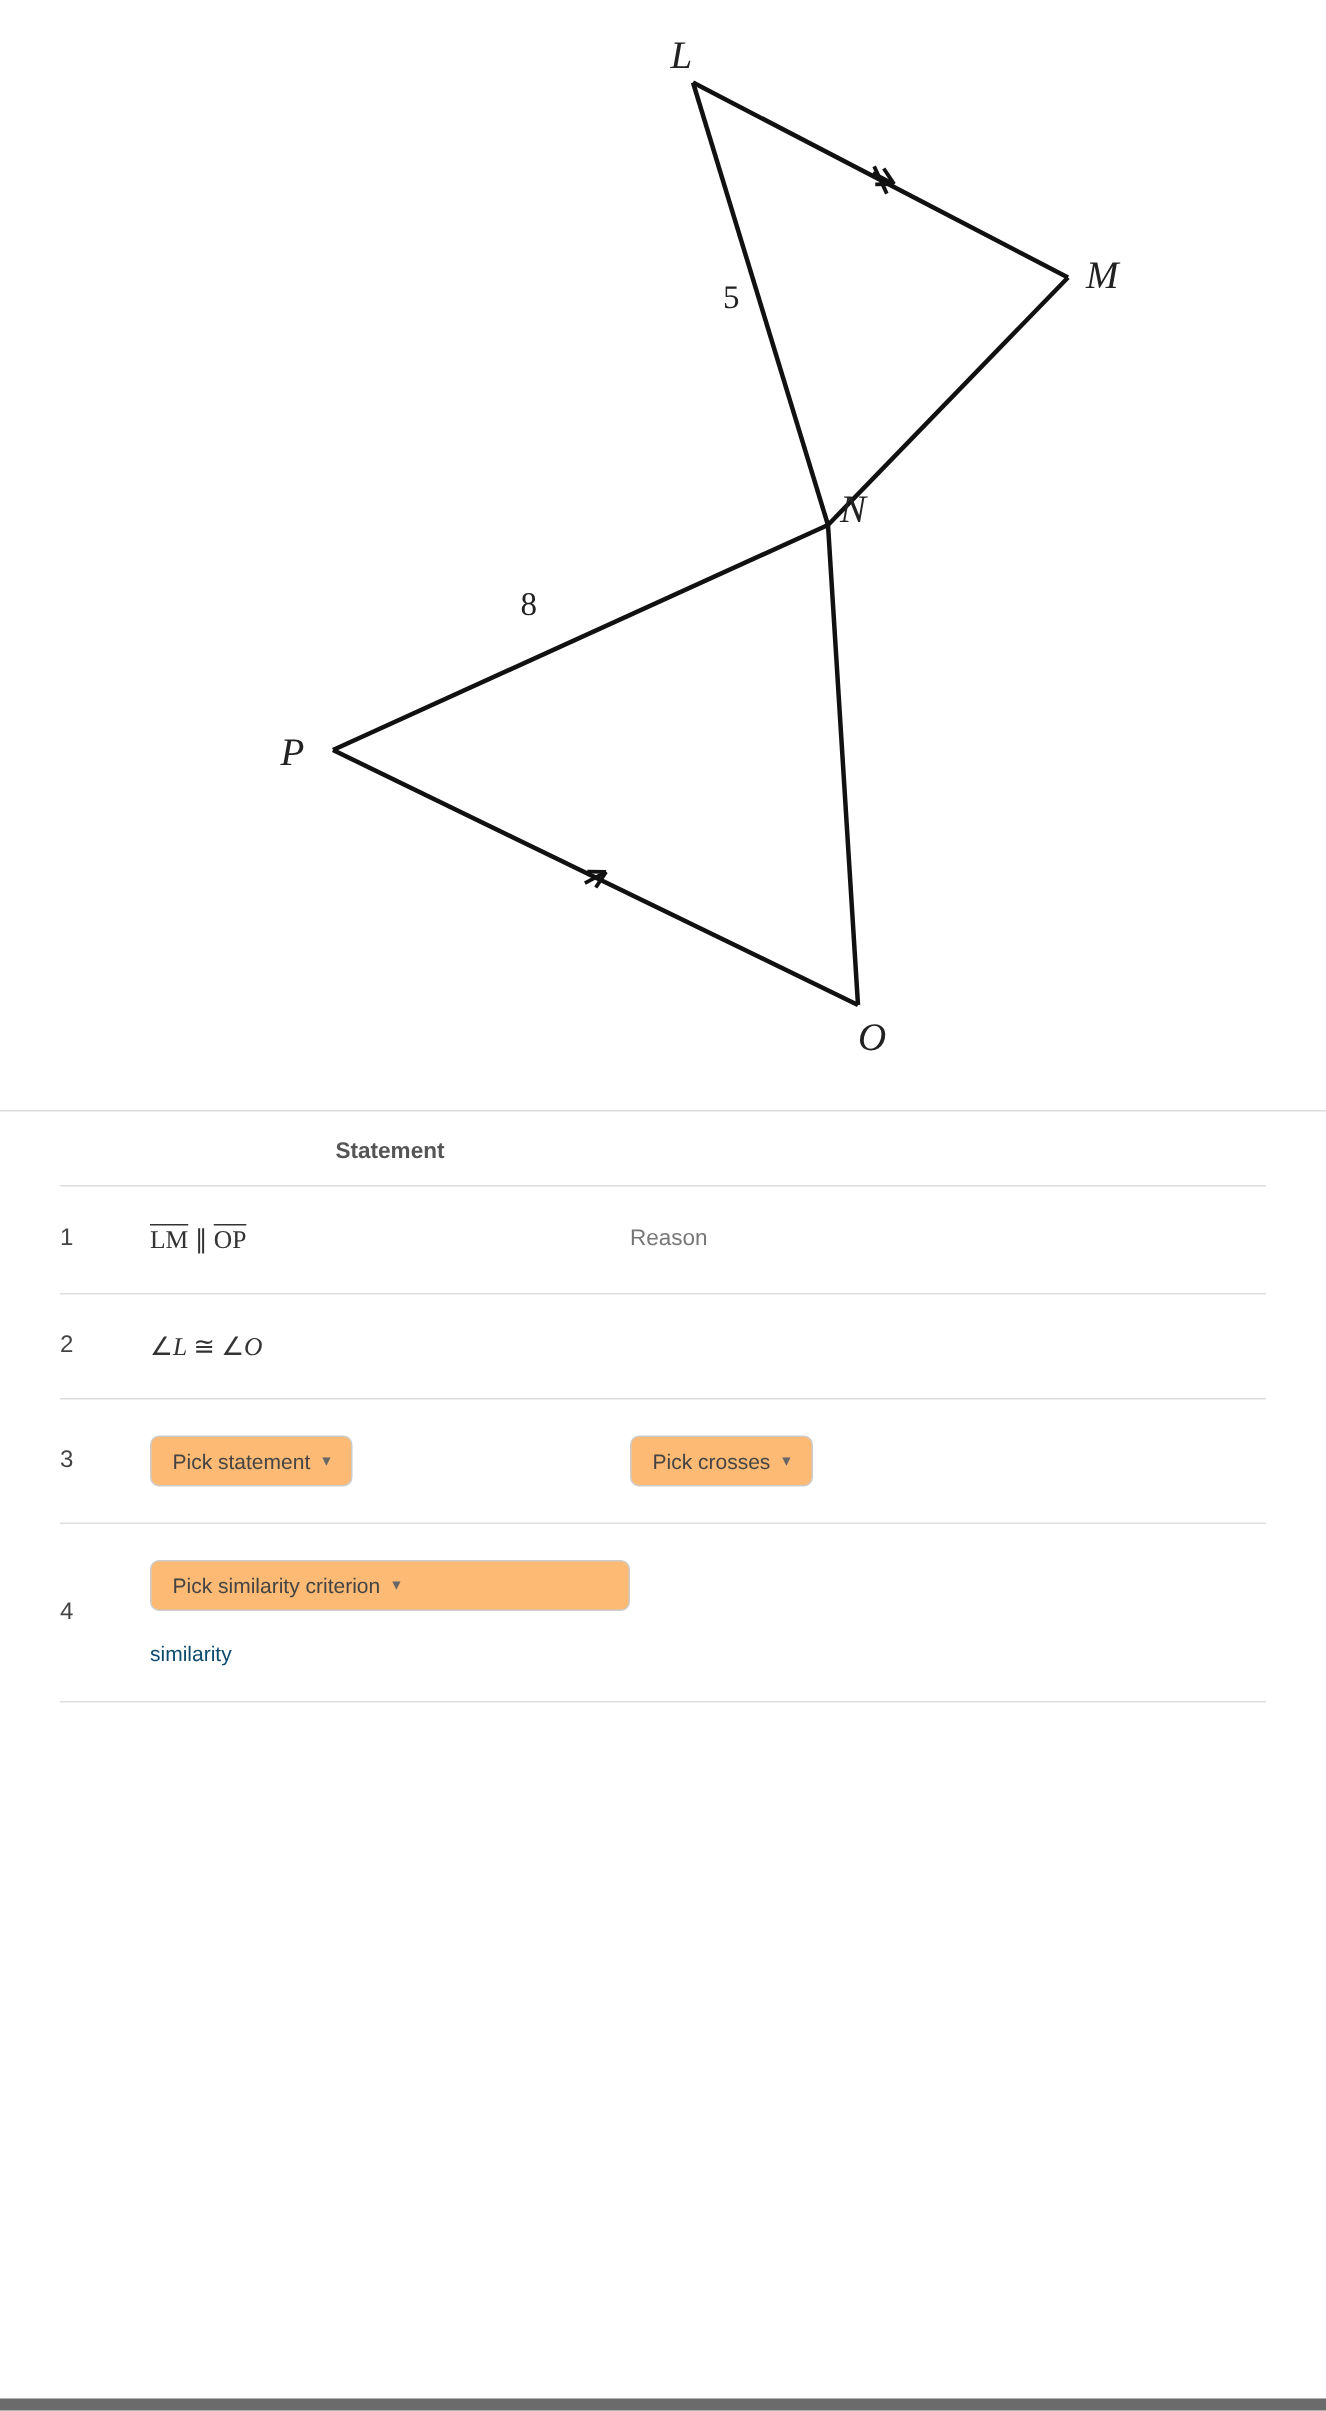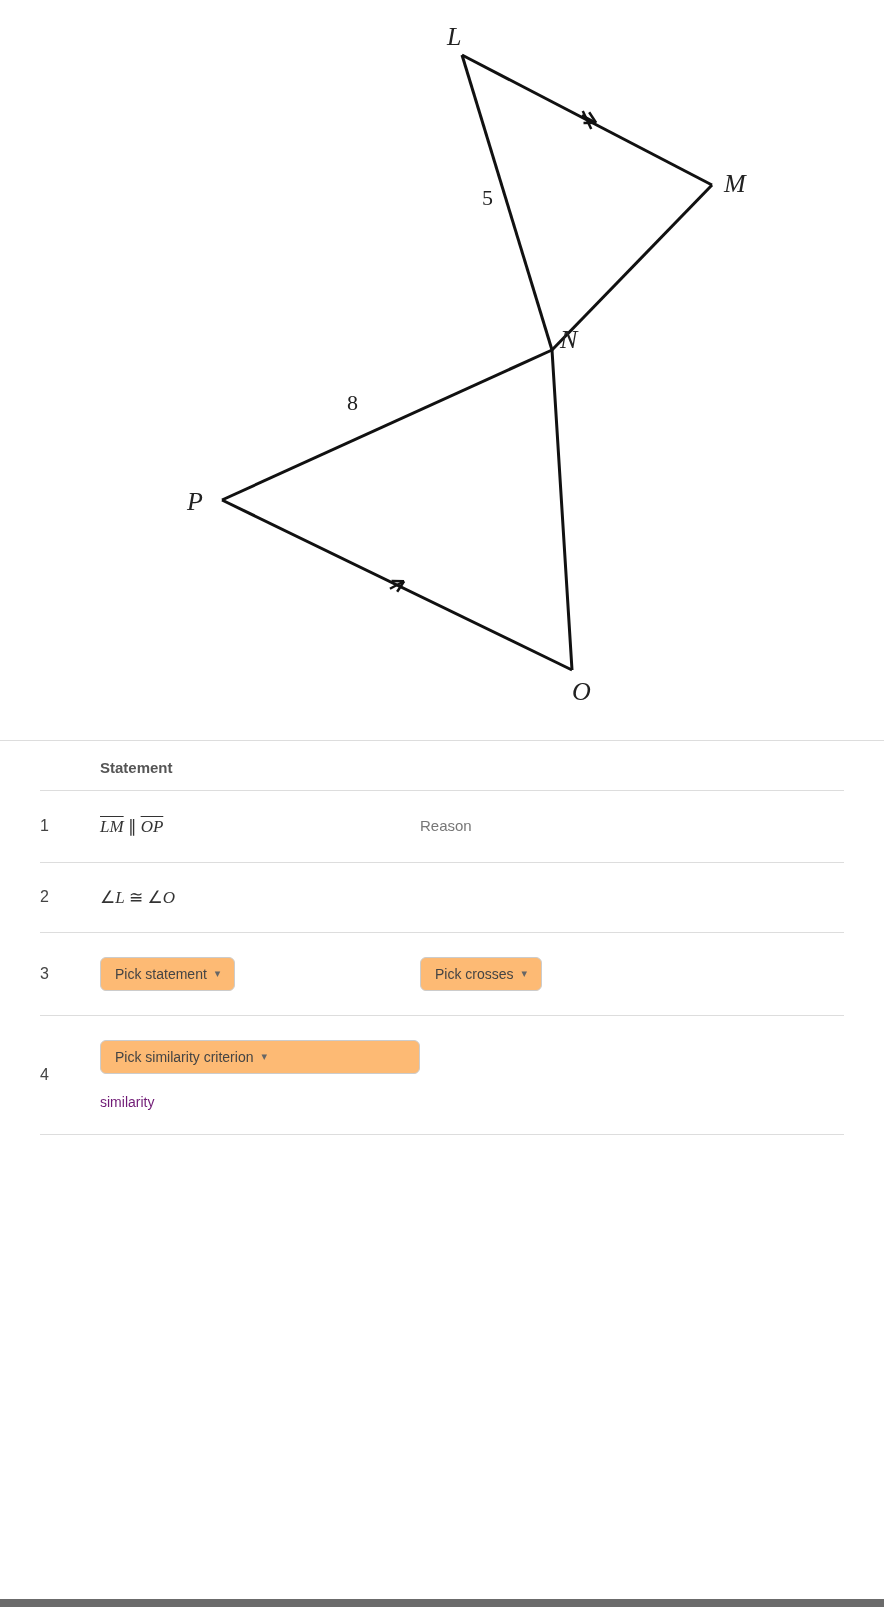--- a/index.html
+++ b/index.html
@@ -31,20 +31,21 @@
       grid-template-columns: 60px 320px 1fr;
       padding: 18px 0 14px 0;
       border-bottom: 1px solid #ddd;
     }
 
     .table-header span {
       font-family: Arial, Helvetica, sans-serif;
       font-size: 15px;
       font-weight: 700;
       color: #555;
+      text-align: center;
     }
 
     .table-row {
       display: grid;
       grid-template-columns: 60px 320px 1fr;
       align-items: center;
       padding: 24px 0;
       border-bottom: 1px solid #ddd;
     }
 
@@ -61,21 +62,20 @@
 
     .row-reason {
       font-size: 15px;
       color: #777;
       font-family: Arial, Helvetica, sans-serif;
       line-height: 1.5;
     }
 
     .overline {
       text-decoration: overline;
-      font-style: italic;
     }
 
     .dropdown-btn {
       display: inline-flex;
       align-items: center;
       gap: 8px;
       border: 1px solid #ccc;
       border-radius: 6px;
       padding: 8px 14px;
       font-family: Arial, Helvetica, sans-serif;
@@ -92,21 +92,21 @@
     }
 
     .row-4-reason {
       display: flex;
       flex-direction: column;
       gap: 20px;
     }
 
     .similarity-note {
       font-size: 14px;
-      color: #701a75;
+      color: #0c4a6e;
       font-family: Arial, Helvetica, sans-serif;
     }
   </style>
 </head>
 <body>
 
 <div class="diagram-area">
   <svg width="700" height="700" viewBox="0 0 700 700">
 
     <line x1="370" y1="35" x2="620" y2="165" stroke="#111" stroke-width="3"></line>

